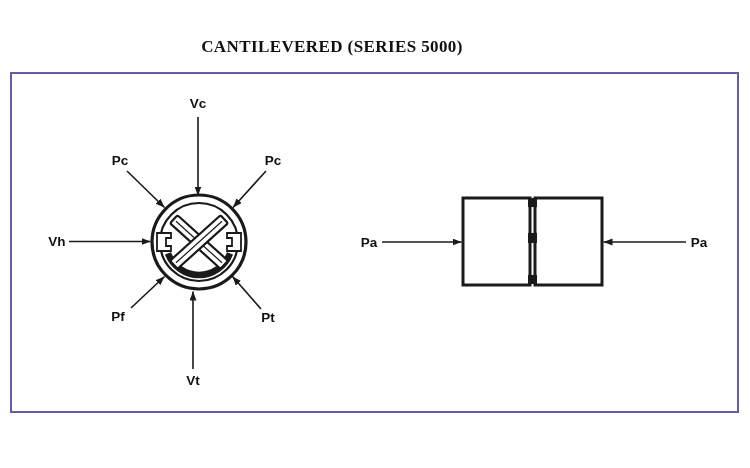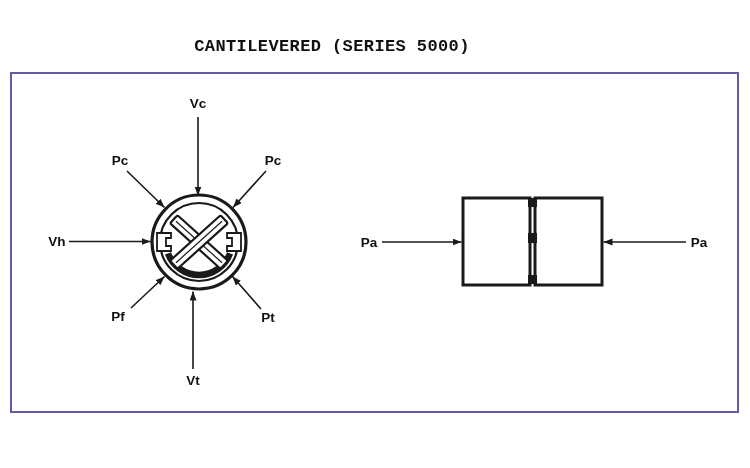--- a/index.html
+++ b/index.html
@@ -2,21 +2,21 @@
 <html><head>
 <meta charset="utf-8">
 <style>
   html,body{margin:0;padding:0;background:#ffffff;}
   .stage{
     position:relative;width:750px;height:468px;background:#ffffff;
     font-family:"Liberation Sans",sans-serif;overflow:hidden;
   }
   .title{
     position:absolute;top:37px;left:0;width:664px;text-align:center;
-    font-family:Liberation Mono, monospace;font-weight:bold;font-size:17px;
+    font-family:Liberation Serif, serif;font-weight:bold;font-size:17px;
     color:#111111;letter-spacing:0.4px;white-space:nowrap;
   }
   .panel{
     position:absolute;left:10px;top:72px;width:729px;height:341px;
     border:2px solid #655ca8;box-sizing:border-box;background:#ffffff;
   }
   svg.diagram{position:absolute;left:10px;top:72px;display:block;}
   .lbl{
     font-family:"Liberation Sans",sans-serif;font-weight:bold;
     font-size:13.5px;fill:#111111;

